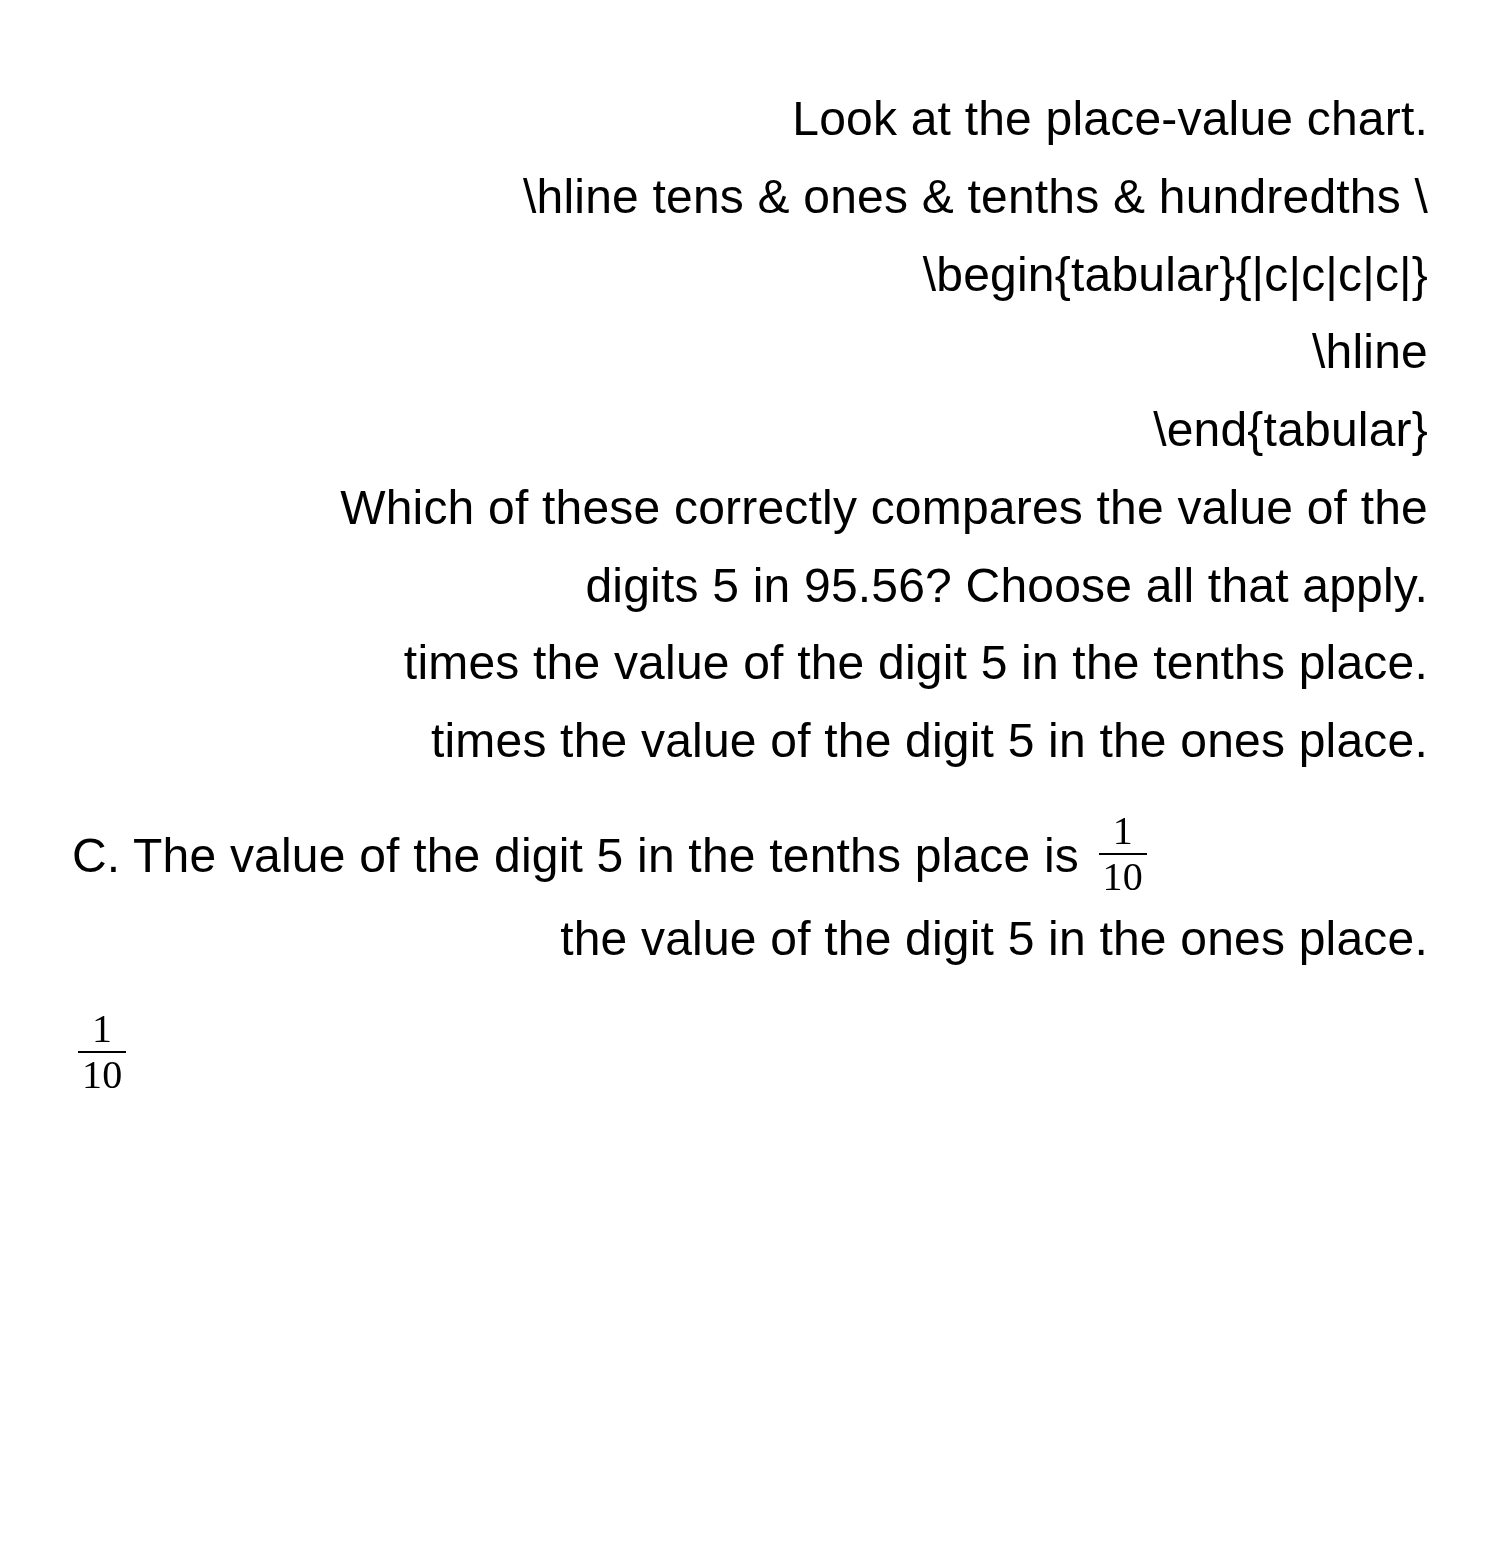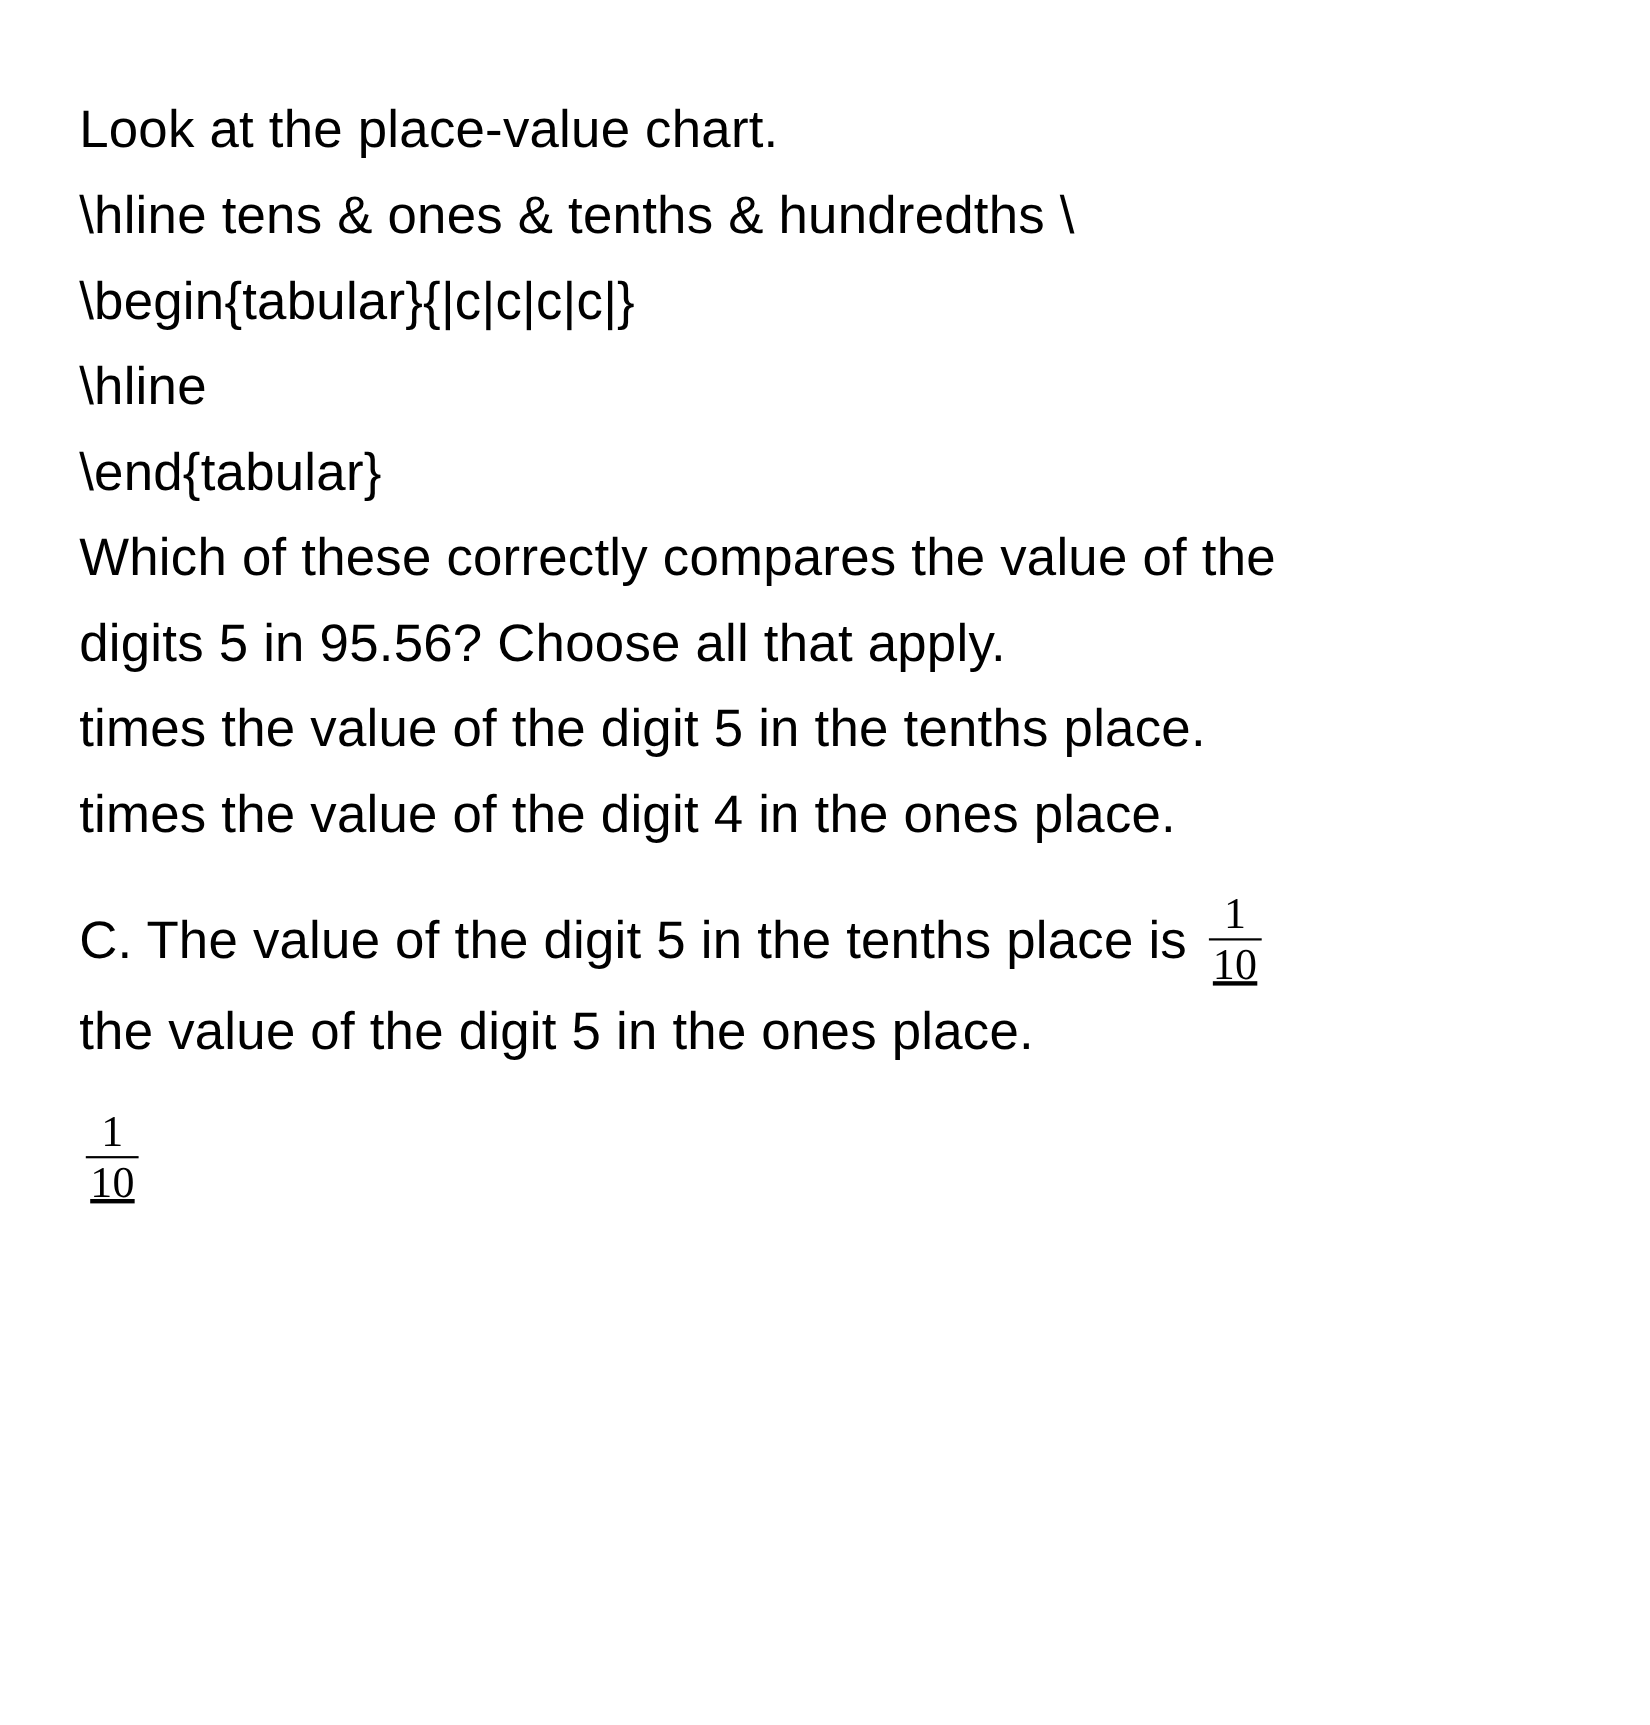--- a/index.html
+++ b/index.html
@@ -1,15 +1,15 @@
 <!DOCTYPE html>
 <html><head>
 <meta charset="utf-8">
 <style>
-  * { margin: 0; padding: 0; box-sizing: border-box; }
+  * { margin: 0; padding: 0; box-sizing: border-box; text-align: right; }
   html, body {
     width: 1500px;
     height: 1568px;
     background: #ffffff;
     font-family: -apple-system, BlinkMacSystemFont, "Segoe UI", Helvetica, Arial, sans-serif;
     color: #000000;
   }
   .page {
     padding: 80px 72px 60px 72px;
     font-size: 48px;
@@ -38,41 +38,40 @@
     margin: 0 6px;
     position: relative;
     top: -2px;
   }
   .fraction .num {
     padding: 0 6px 1px 6px;
   }
   .fraction .den {
     border-top: 2px solid #000;
     padding: 1px 4px 0 4px;
-    text-decoration: underline;
   }
 </style>
 </head>
 <body>
 
 <div class="page">
 
   <div class="para">Look at the place-value chart.</div>
 
   <div class="para">\hline tens &amp; ones &amp; tenths &amp; hundredths \</div>
   <div class="para">\begin{tabular}{|c|c|c|c|}</div>
   <div class="para">\hline</div>
   <div class="para">\end{tabular}</div>
 
   <div class="para">Which of these correctly compares the value of the</div>
   <div class="para">digits 5 in 95.56? Choose all that apply.</div>
 
   <div class="para">times the value of the digit 5 in the tenths place.</div>
 
-  <div class="para">times the value of the digit 4 in the ones place.</div>
+  <div class="para">times the value of the digit 5 in the ones place.</div>
 
   <div class="para opt-line">
     <span class="text-chunk">C. The value of the digit 5 in the tenths place is </span>
     <span class="fraction">
       <span class="num">1</span>
       <span class="den">10</span>
     </span>
   </div>
   <div class="para">the value of the digit 5 in the ones place.</div>
 

